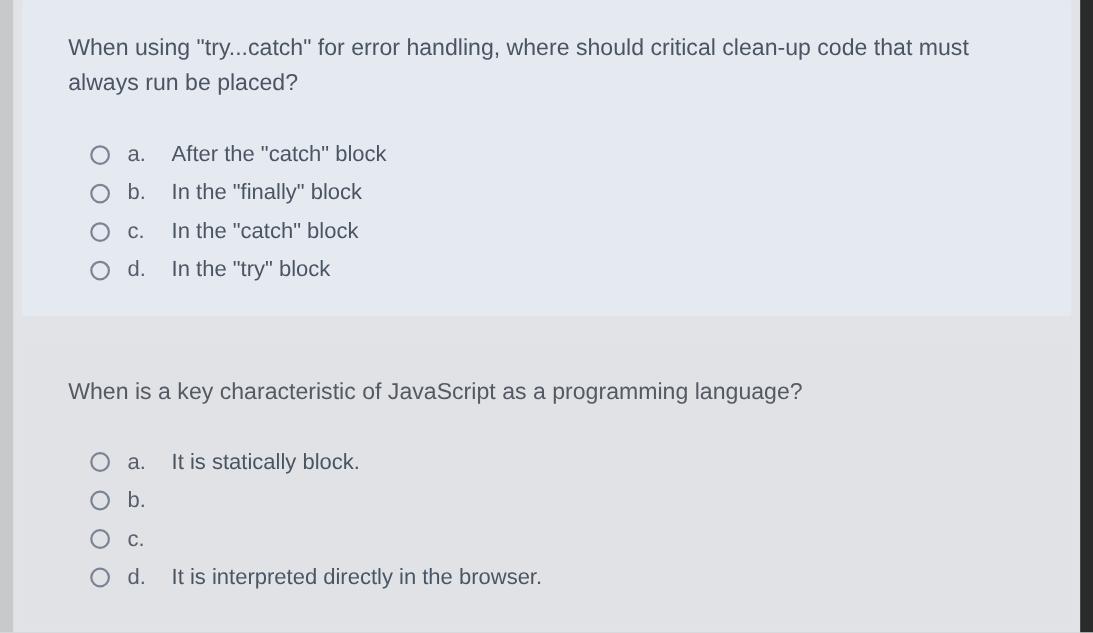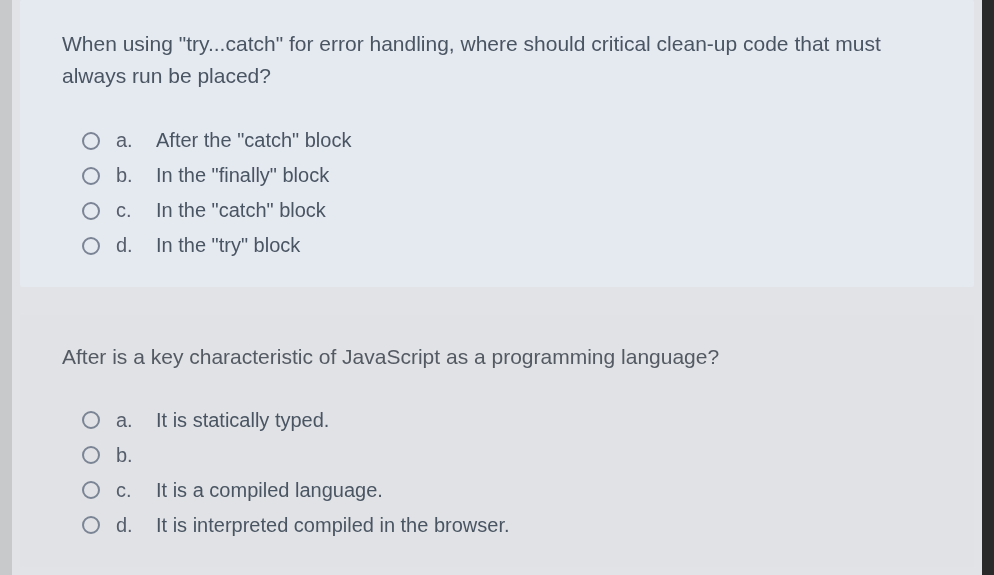--- a/index.html
+++ b/index.html
@@ -112,44 +112,43 @@
       <div class="option-row">
         <div class="radio"></div>
         <div class="option-letter">d.</div>
         <div class="option-text">In the "try" block</div>
       </div>
 
     </div>
   </div>
 
   <div class="question-block second">
-    <div class="question-text">After is a key characteristic of JavaScript as a programming language?</div>
+    <div class="question-text">When is a key characteristic of JavaScript as a programming language?</div>
     <div class="options">
 
       <div class="option-row">
         <div class="radio"></div>
         <div class="option-letter">a.</div>
-        <div class="option-text">It is statically typed.</div>
+        <div class="option-text">It is statically block.</div>
       </div>
 
       <div class="option-row">
         <div class="radio"></div>
         <div class="option-letter">b.</div>
       </div>
 
       <div class="option-row">
         <div class="radio"></div>
         <div class="option-letter">c.</div>
-        <div class="option-text">It is a compiled language.</div>
       </div>
 
       <div class="option-row">
         <div class="radio"></div>
         <div class="option-letter">d.</div>
-        <div class="option-text">It is interpreted compiled in the browser.</div>
+        <div class="option-text">It is interpreted directly in the browser.</div>
       </div>
 
     </div>
   </div>
 
 </div>
 
 <div class="right-edge"></div>
 
 </body></html>

